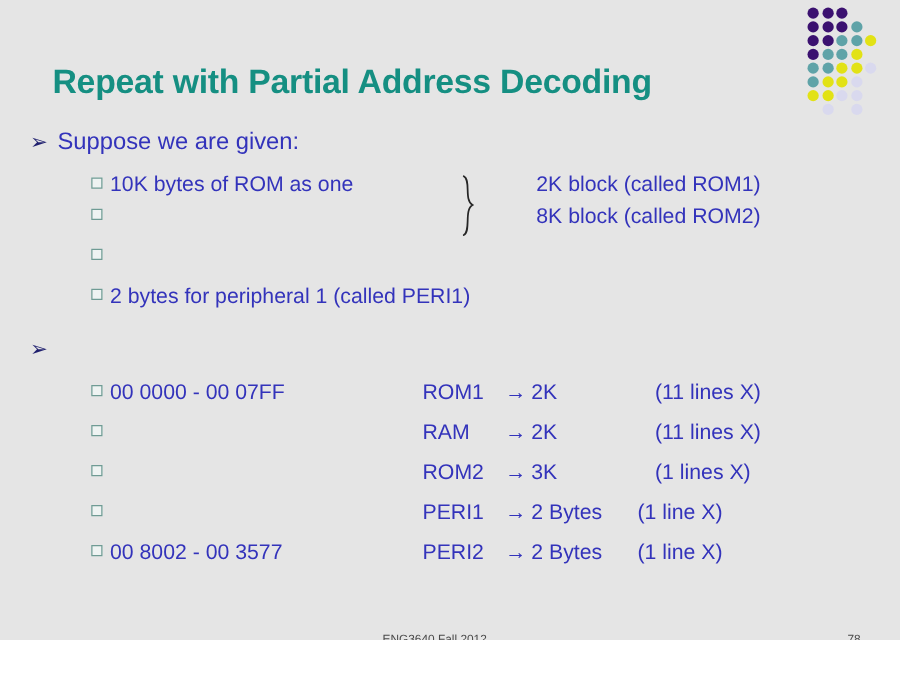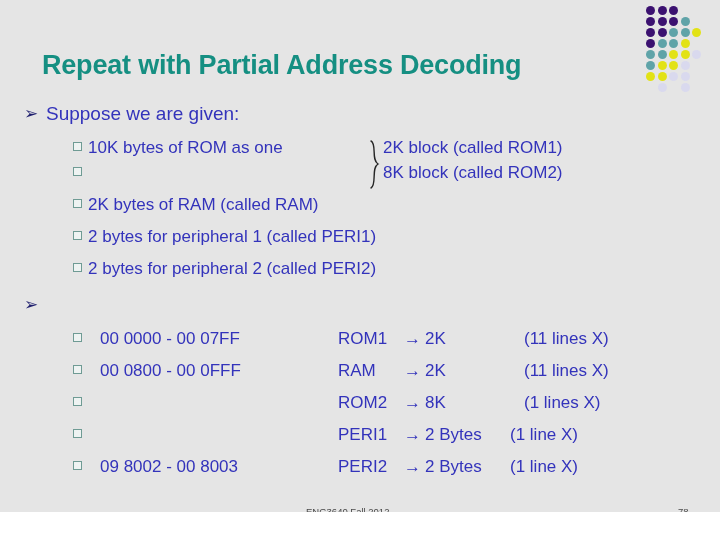--- a/index.html
+++ b/index.html
@@ -91,26 +91,26 @@
     border: 1.6px solid #6f9b94;
     background: #eef3f2;
   }
 
   .gap-sm { height: 7px; }
   .gap-md { height: 10px; }
 
   
   .block-row .col-b {
     position: absolute;
-    left: 383px;
+    left: 429px;
     top: 0;
   }
 
   
-  .addr-row .col-addr { position: absolute; left: 88px; top: 0; margin-left: 12px; }
+  .addr-row .col-addr { position: absolute; left: 88px; top: 0; }
   .addr-row .col-name { position: absolute; left: 338px; top: 0; }
   .addr-row .col-arrow { position: absolute; left: 404px; top: 0; }
   .addr-row .col-size { position: absolute; left: 425px; top: 0; }
   .addr-row .col-lines { position: absolute; left: 524px; top: 0; }
   .addr-row.wide .col-lines { left: 510px; }
 
   
   #brace {
     position: absolute;
     left: 367px;
@@ -203,32 +203,27 @@
     <div class="lvl2 block-row">
       <span class="sq-bullet"></span>
       <span></span>
       <span class="col-b">8K block (called ROM2)</span>
     </div>
 
     <div class="gap-sm"></div>
 
     <div class="lvl2">
       <span class="sq-bullet"></span>
-      <span>2K bytes of RAM (called RAM)</span>
     </div>
     <div class="gap-sm"></div>
     <div class="lvl2">
       <span class="sq-bullet"></span>
       <span>2   bytes for peripheral 1 (called PERI1)</span>
     </div>
     <div class="gap-sm"></div>
-    <div class="lvl2">
-      <span class="sq-bullet"></span>
-      <span>2   bytes for peripheral 2 (called PERI2)</span>
-    </div>
 
     <div class="gap-md"></div>
 
     <div class="lvl1">
       <span class="arrow-bullet">➢</span>
     </div>
 
     <div class="gap-sm"></div>
 
     <div class="lvl2 addr-row">
@@ -236,49 +231,48 @@
       <span class="col-addr">00 0000 - 00 07FF</span>
       <span class="col-name">ROM1</span>
       <span class="col-arrow">→</span>
       <span class="col-size">2K</span>
       <span class="col-lines">(11 lines X)</span>
     </div>
     <div class="gap-sm"></div>
 
     <div class="lvl2 addr-row">
       <span class="sq-bullet"></span>
-      <span class="col-addr">00 0800 - 00 0FFF</span>
       <span class="col-name">RAM</span>
       <span class="col-arrow">→</span>
       <span class="col-size">2K</span>
       <span class="col-lines">(11 lines X)</span>
     </div>
     <div class="gap-sm"></div>
 
     <div class="lvl2 addr-row">
       <span class="sq-bullet"></span>
       <span class="col-name">ROM2</span>
       <span class="col-arrow">→</span>
-      <span class="col-size">8K</span>
+      <span class="col-size">3K</span>
       <span class="col-lines">(1 lines X)</span>
     </div>
     <div class="gap-sm"></div>
 
     <div class="lvl2 addr-row wide">
       <span class="sq-bullet"></span>
       <span class="col-name">PERI1</span>
       <span class="col-arrow">→</span>
       <span class="col-size">2 Bytes</span>
       <span class="col-lines">(1 line X)</span>
     </div>
     <div class="gap-sm"></div>
 
     <div class="lvl2 addr-row wide">
       <span class="sq-bullet"></span>
-      <span class="col-addr">09 8002 - 00 8003</span>
+      <span class="col-addr">00 8002 - 00 3577</span>
       <span class="col-name">PERI2</span>
       <span class="col-arrow">→</span>
       <span class="col-size">2 Bytes</span>
       <span class="col-lines">(1 line X)</span>
     </div>
 
   </div>
 
   <div id="footer-text">ENG3640 Fall 2012</div>
   <div id="page-number">78</div>

